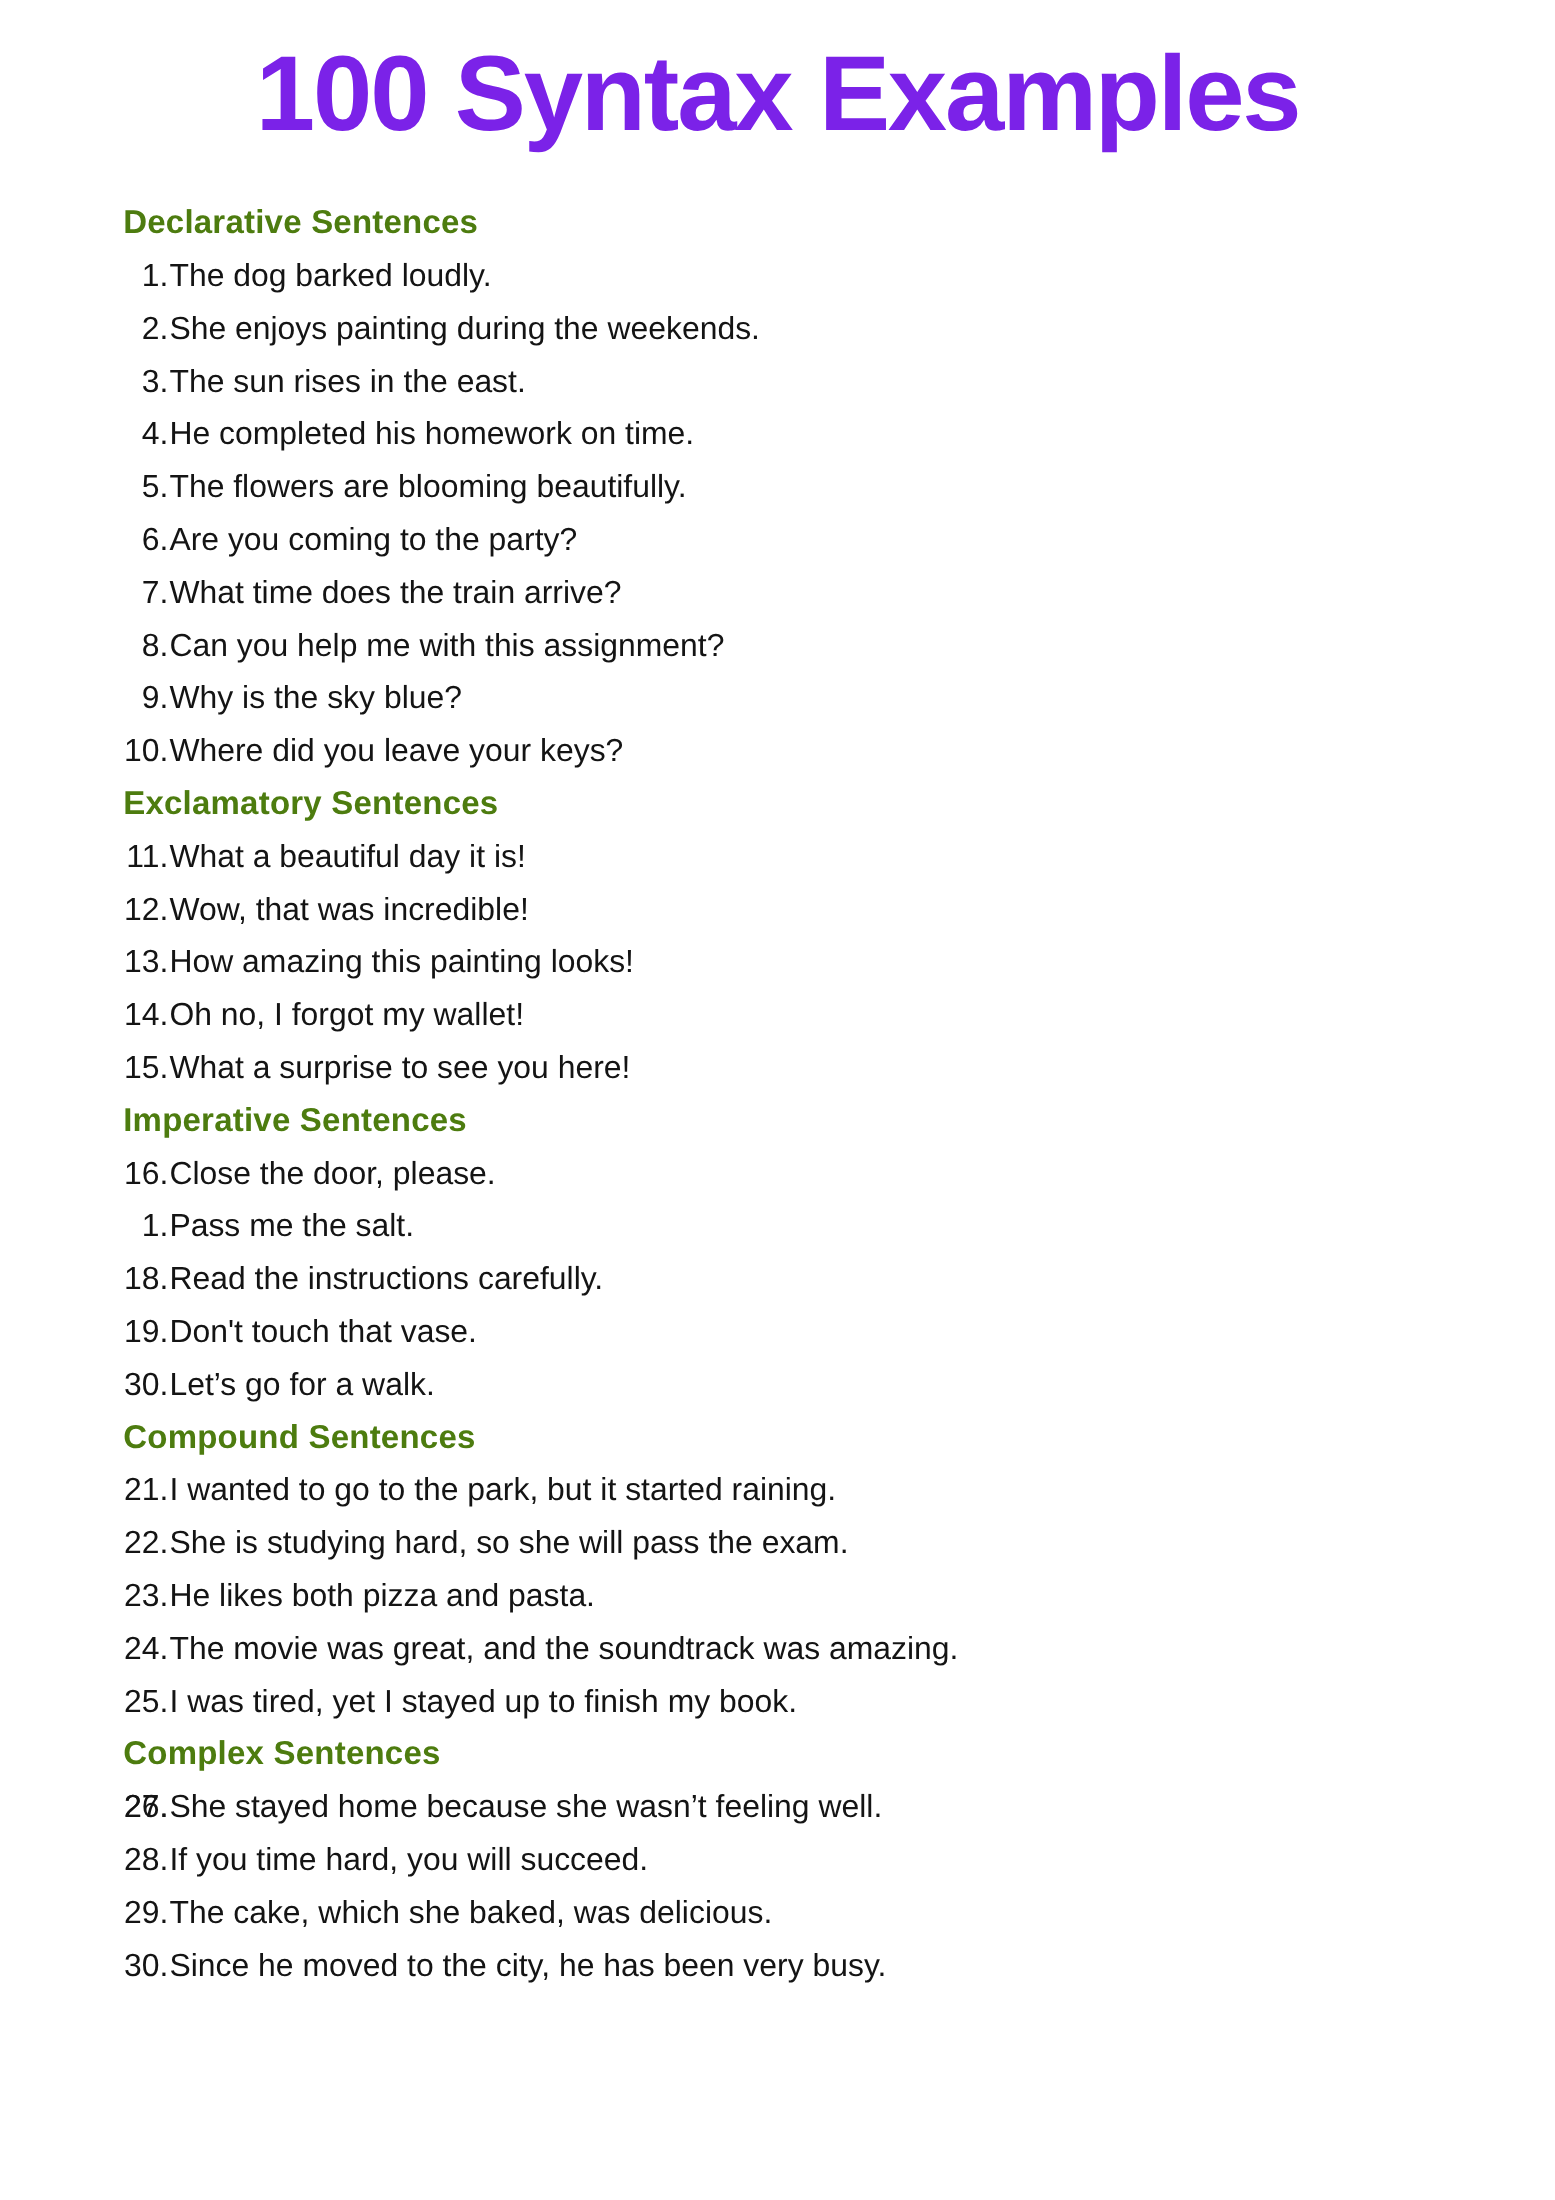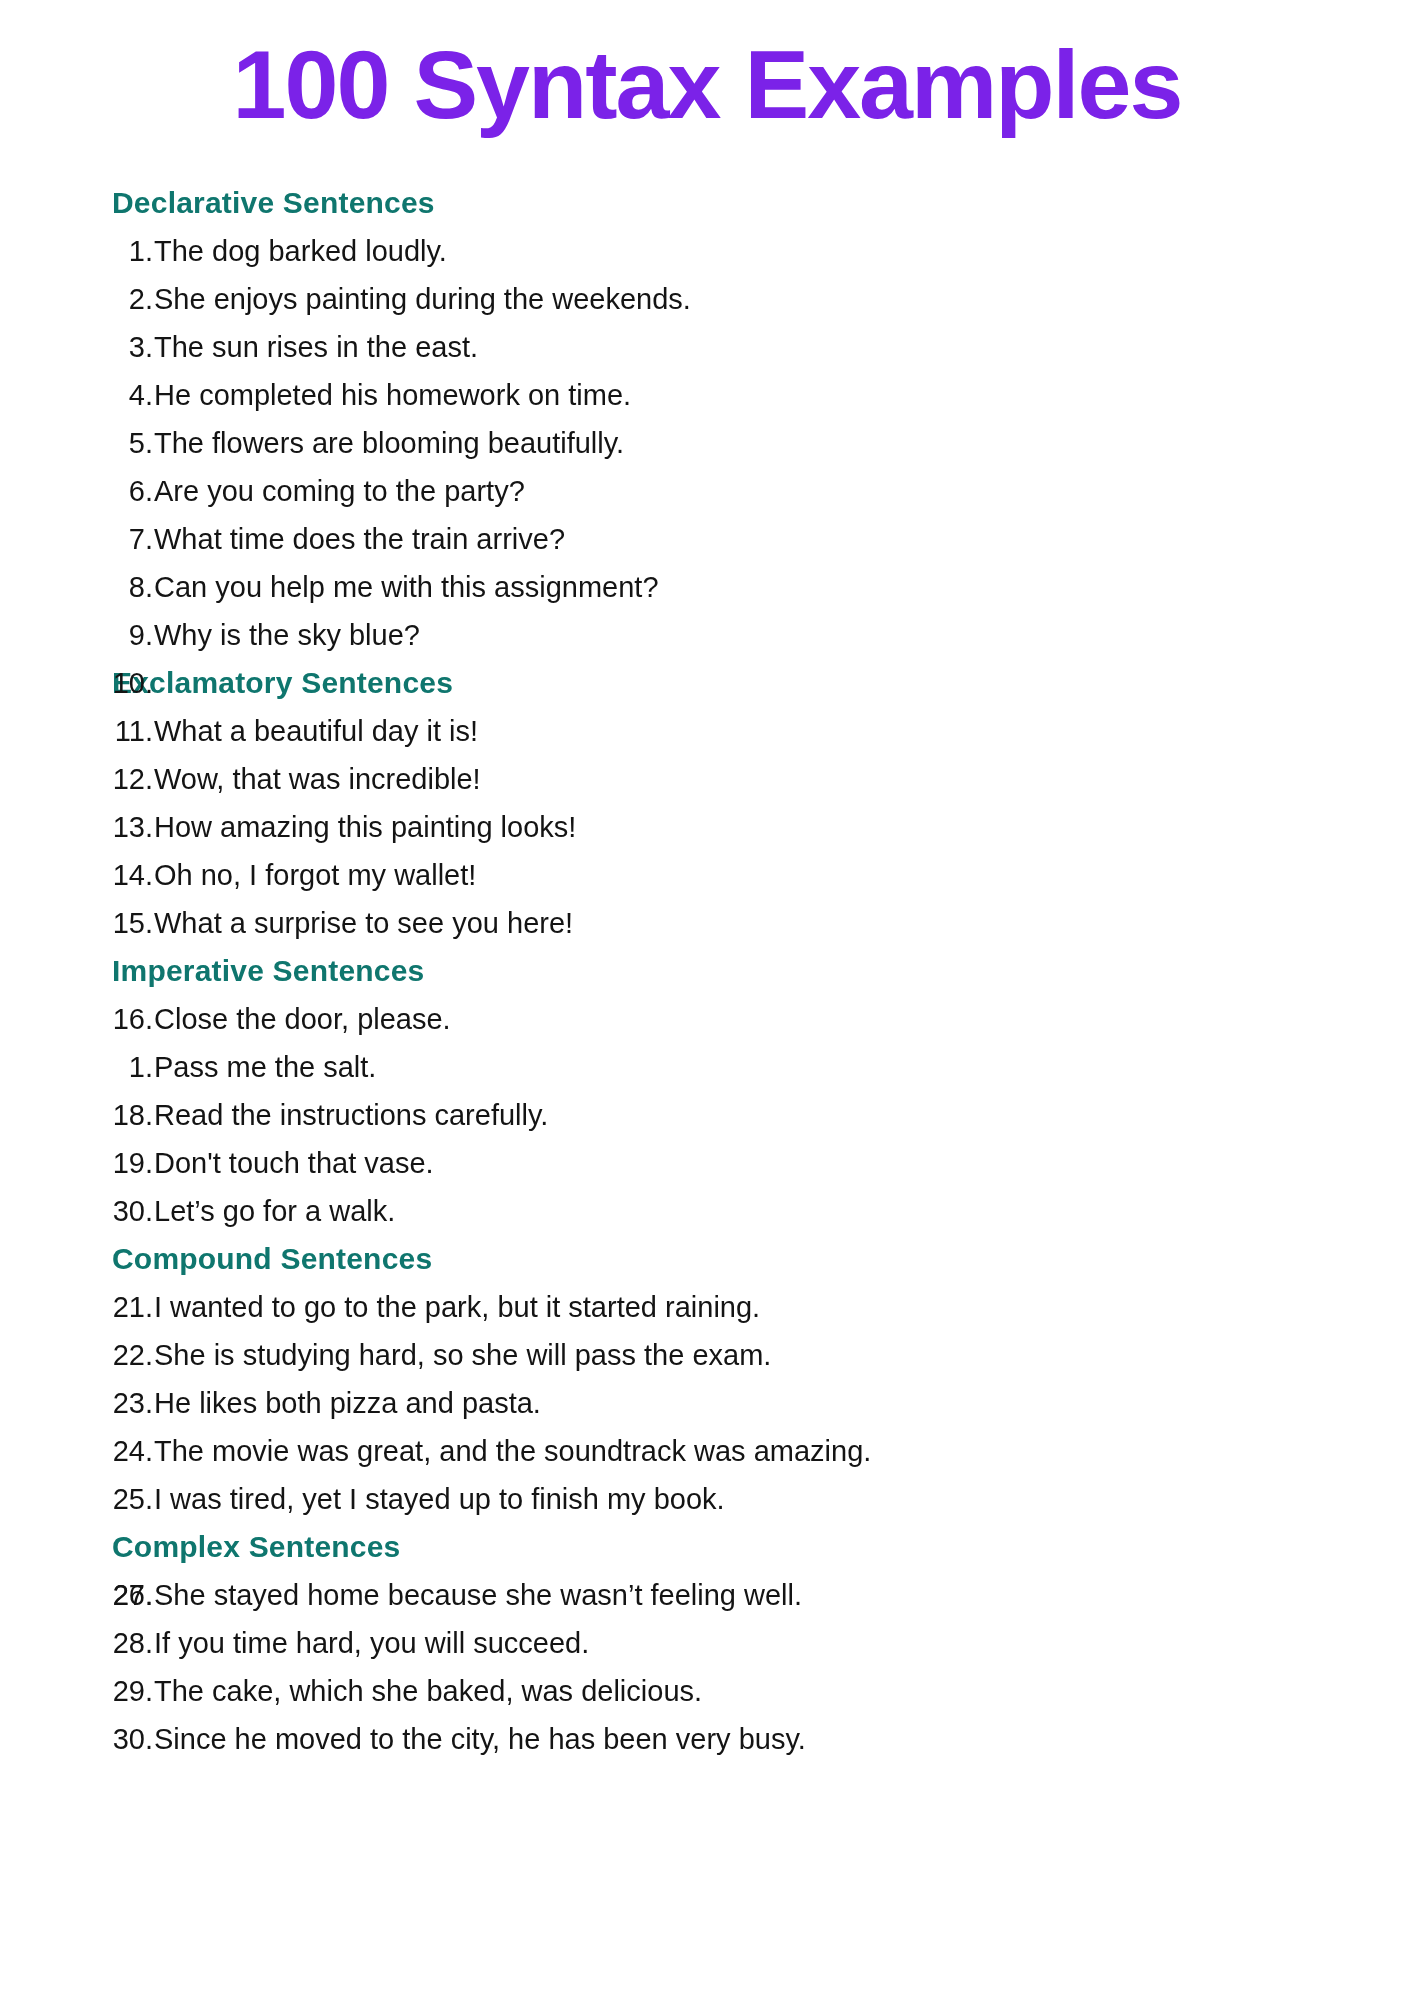--- a/index.html
+++ b/index.html
@@ -38,21 +38,21 @@
   }
   .section {
     margin: 0;
     padding: 0;
   }
   .section-heading {
     margin: 0 0 0 112px;
     font-size: 30px;
     line-height: 48px;
     font-weight: 700;
-    color: #0f766e;
+    color: #4d7c0f;
     letter-spacing: 0.2px;
   }
   .item-list {
     list-style: none;
     margin: 0;
     padding: 0;
   }
   .item {
     position: relative;
     padding-left: 154px;
@@ -86,21 +86,21 @@
           <li class="item"><span class="item-num">4.</span><span class="item-text">He completed his homework on time.</span></li>
           <li class="item"><span class="item-num">5.</span><span class="item-text">The flowers are blooming beautifully.</span></li>
         </ol>
       </section>
       <section class="section">
         <ol class="item-list">
           <li class="item"><span class="item-num">6.</span><span class="item-text">Are you coming to the party?</span></li>
           <li class="item"><span class="item-num">7.</span><span class="item-text">What time does the train arrive?</span></li>
           <li class="item"><span class="item-num">8.</span><span class="item-text">Can you help me with this assignment?</span></li>
           <li class="item"><span class="item-num">9.</span><span class="item-text">Why is the sky blue?</span></li>
-          <li class="item"><span class="item-num">10.</span></li>
+          <li class="item"><span class="item-num">10.</span><span class="item-text">Where did you leave your keys?</span></li>
         </ol>
       </section>
       <section class="section">
         <h2 class="section-heading">Exclamatory Sentences</h2>
         <ol class="item-list">
           <li class="item"><span class="item-num">11.</span><span class="item-text">What a beautiful day it is!</span></li>
           <li class="item"><span class="item-num">12.</span><span class="item-text">Wow, that was incredible!</span></li>
           <li class="item"><span class="item-num">13.</span><span class="item-text">How amazing this painting looks!</span></li>
           <li class="item"><span class="item-num">14.</span><span class="item-text">Oh no, I forgot my wallet!</span></li>
           <li class="item"><span class="item-num">15.</span><span class="item-text">What a surprise to see you here!</span></li>

